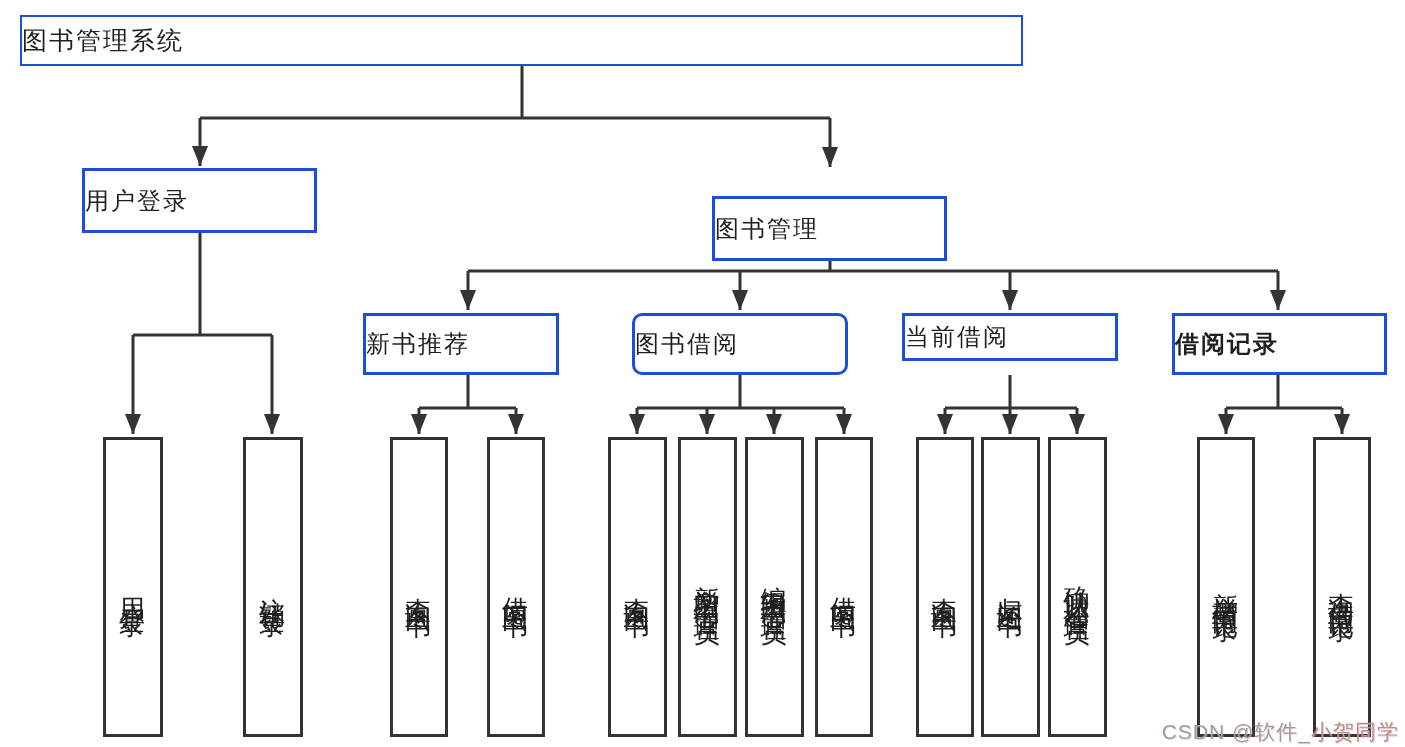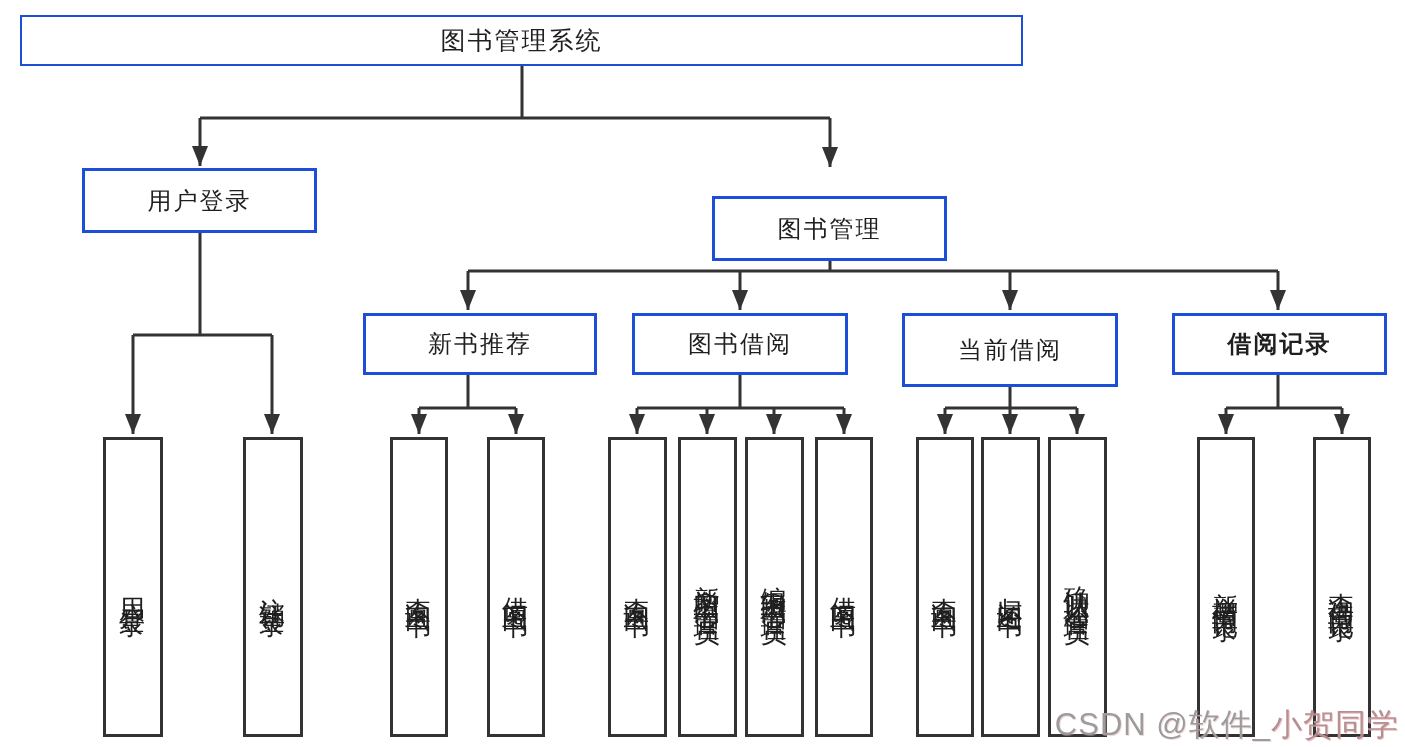--- a/index.html
+++ b/index.html
@@ -3,36 +3,36 @@
 <meta charset="utf-8">
 <style>
   html,body { margin:0; padding:0; }
   body { font-family: "Liberation Sans", "DejaVu Sans", sans-serif; background:#ffffff; }
   .canvas {
     position:relative; width:1405px; height:747px; background:#ffffff; overflow:hidden;
   }
   svg.connectors { position:absolute; left:0; top:0; }
   .hbox {
     position:absolute; box-sizing:border-box; background:#ffffff;
-    border:3px solid #1d4ed8; display:flex; align-items:center; justify-content:center;
+    border:3px solid #1d4ed8; display:flex; align-items:center; justify-content:flex-start;
     font-size:24px; letter-spacing:2px; color:#1f1f1f; z-index:2;
   }
   .root {
     left:20px; top:15px; width:1003px; height:51px; border-width:2px; font-size:25px;
   }
   .vbox {
     position:absolute; top:437px; height:300px; box-sizing:border-box; background:#ffffff;
     border:3px solid #333333; display:flex; align-items:center; justify-content:center; z-index:2;
   }
   .vbox .vtext {
     writing-mode:vertical-rl; text-orientation:mixed; white-space:nowrap;
     font-size:26px; letter-spacing:5px; color:#1f1f1f;
   }
   .watermark {
-    position:absolute; right:6px; bottom:1px; font-size:31px; letter-spacing:1px;
+    position:absolute; right:6px; bottom:1px; font-size:21px; letter-spacing:1px;
     z-index:3; white-space:nowrap;
   }
   .wm-gray { color:#9c9c9c; text-shadow:1px 1px 0 rgba(230,170,170,0.45); }
   .wm-pink { color:#b39093; text-shadow:1px 1px 0 rgba(235,150,150,0.6); }
 </style>
 </head>
 <body>
 
 <div class="canvas">
 
@@ -78,27 +78,27 @@
     <span>图书管理系统</span>
   </div>
 
   <div class="hbox" style="left:82px; top:168px; width:235px; height:65px;">
     <span>用户登录</span>
   </div>
   <div class="hbox" style="left:712px; top:169px; width:235px; height:65px;margin-top:27px;">
     <span>图书管理</span>
   </div>
 
-  <div class="hbox" style="left:363px; top:313px; width:234px; height:62px;">
+  <div class="hbox" style="left:363px; top:313px; width:196px; height:62px;">
     <span>新书推荐</span>
   </div>
-  <div class="hbox" style="left:632px; top:313px; width:216px; height:62px;">
+  <div class="hbox" style="left:632px; top:313px; width:216px; height:62px;border-radius:10px;">
     <span>图书借阅</span>
   </div>
-  <div class="hbox" style="left:902px; top:313px; width:216px; height:74px;">
+  <div class="hbox" style="left:902px; top:313px; width:216px; height:48px;">
     <span>当前借阅</span>
   </div>
   <div class="hbox" style="left:1172px; top:313px; width:215px; height:62px;font-weight:bold;">
     <span>借阅记录</span>
   </div>
 
   <div class="vbox" style="left:103px; width:60px;">
     <span class="vtext">用户登录</span>
   </div>
   <div class="vbox" style="left:243px; width:60px;">

